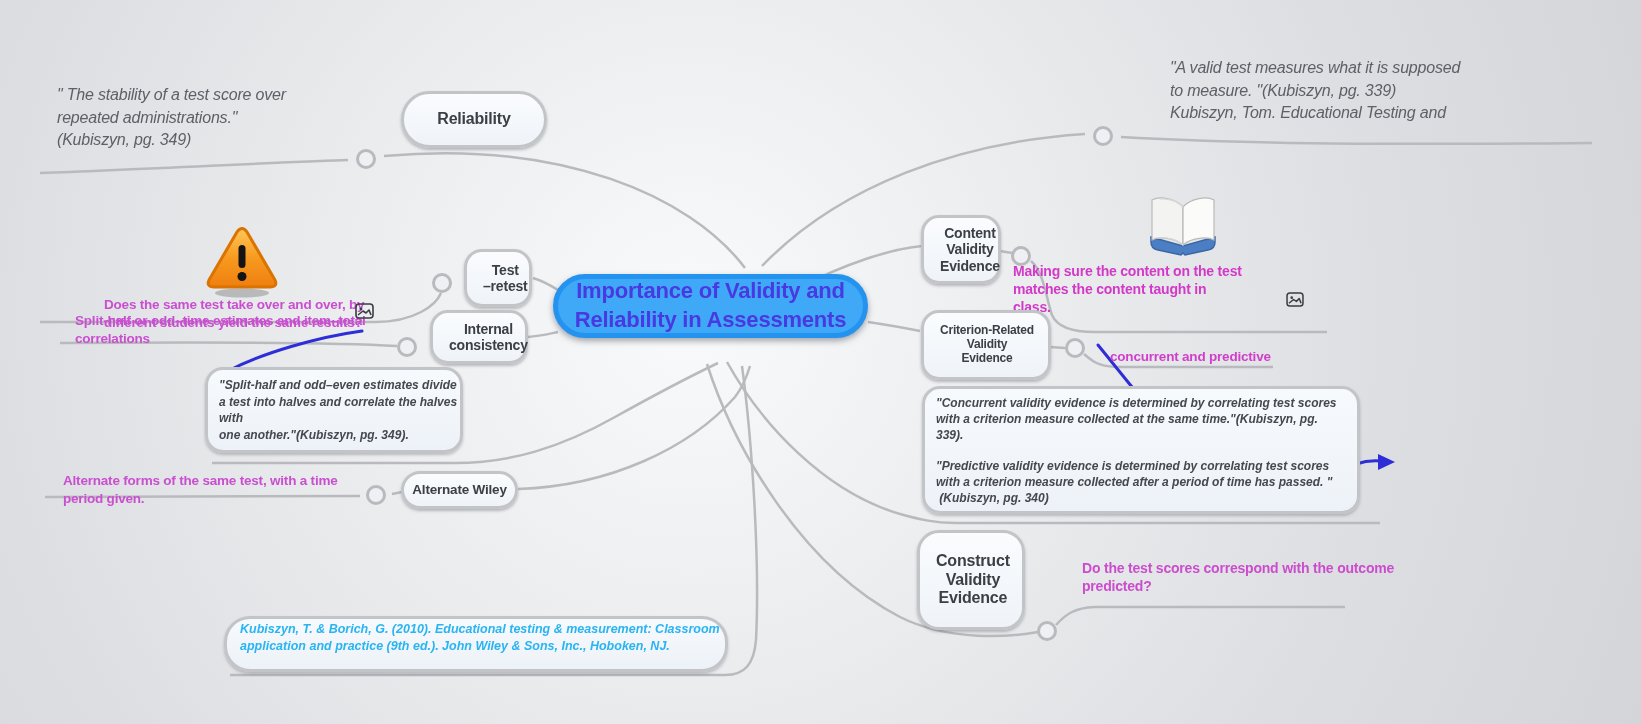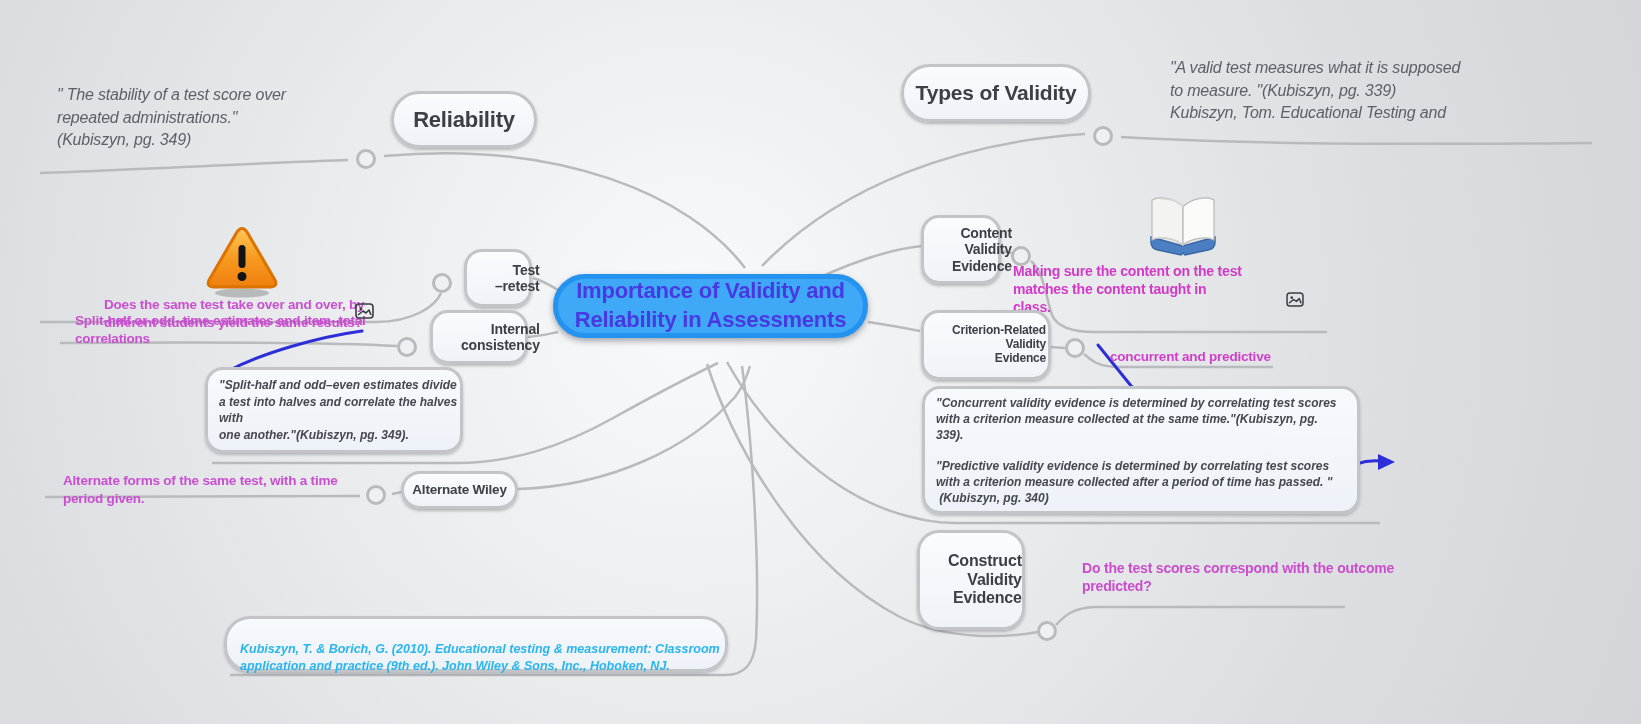--- a/index.html
+++ b/index.html
@@ -18,21 +18,21 @@
     background:linear-gradient(180deg,#fafcfe 0%,#eff3f8 100%);
     border:3.5px solid #c3c4c7;
     color:#3c4045;
     font-weight:bold;
     display:flex;align-items:center;
     box-shadow:0 2px 3px rgba(110,112,118,.45);
     letter-spacing:-0.2px;
     line-height:1.15;
   }
   .pill{border-radius:40px;justify-content:center;text-align:center;}
-  .card{border-radius:18px;padding-left:28px;text-align:right;}
+  .card{border-radius:18px;padding-left:16px;text-align:center;}
   .central{
     box-sizing:border-box;
     background:#3fa9f8;
     border:5px solid #2492ef;
     border-radius:36px;
     color:#4839e2;
     font-weight:bold;font-size:22px;letter-spacing:-0.2px;
     display:flex;align-items:center;justify-content:center;text-align:center;
     line-height:1.3;
     box-shadow:0 3px 6px rgba(90,95,105,.55);
@@ -94,27 +94,24 @@
       <path d="M 1098 345 L 1132 387"></path>
       <path d="M 1356 464 C 1365 461 1372 460 1381 461"></path>
     </g>
     <polygon points="1378,454 1395,462 1378,470" fill="#2e2ed8"></polygon>
   </svg>
 
   <div class="abs quote pre" style="left:57px;top:84px;">" The stability of a test score over
 repeated administrations."
 (Kubiszyn, pg. 349)</div>
 
-  <div class="abs node pill" style="left:391px;top:91px;width:146px;height:57px;font-size:22px;text-align:center;">
+  <div class="abs node pill" style="left:401px;top:91px;width:146px;height:57px;font-size:16px;text-align:center;">
     <span>Reliability</span>
   </div>
 
-  <div class="abs node pill" style="left:901px;top:64px;width:190px;height:58px;font-size:21px;">
-    <span>Types of Validity</span>
-  </div>
 
   <div class="abs quote pre" style="left:1170px;top:57px;">"A valid test measures what it is supposed
 to measure. "(Kubiszyn, pg. 339)
 Kubiszyn, Tom. Educational Testing and</div>
 
   <div class="abs central pre" style="left:553px;top:274px;width:315px;height:64px;">Importance of Validity and
 Reliability in Assessments</div>
 
   <div class="abs node card pre" style="left:464px;top:249px;width:68px;height:58px;font-size:14px;">Test
 –retest</div>
@@ -157,21 +154,21 @@
 with
 one another."(Kubiszyn, pg. 349).</div>
 
   <div class="abs note pre" style="left:63px;top:472px;">Alternate forms of the same test, with a time
 period given.</div>
 
   <div class="abs node pill" style="left:401px;top:471px;width:117px;height:38px;font-size:13.5px;">
     <span>Alternate Wiley</span>
   </div>
 
-  <div class="abs qbox pre" style="left:224px;top:616px;width:504px;height:56px;border-radius:26px;font-size:12.5px;line-height:17px;color:#29b4f2;padding:22px 13px;">Kubiszyn, T. &amp; Borich, G. (2010). Educational testing &amp; measurement: Classroom
+  <div class="abs qbox pre" style="left:224px;top:616px;width:504px;height:56px;border-radius:26px;font-size:12.5px;line-height:17px;color:#29b4f2;padding:2px 13px;">Kubiszyn, T. &amp; Borich, G. (2010). Educational testing &amp; measurement: Classroom
 application and practice (9th ed.). John Wiley &amp; Sons, Inc., Hoboken, NJ.</div>
 
   <div class="abs node card pre" style="left:921px;top:215px;width:80px;height:69px;font-size:14px;">Content
 Validity
 Evidence</div>
 
   <div class="abs" style="left:1146px;top:194px;">
     <svg width="74" height="64" viewBox="0 0 74 64">
       <path d="M5 48 Q5 55 12 56 L35 61 L37 59 L39 61 L62 56 Q69 55 69 48 L69 43 L37 52 L5 43 Z" fill="#4b7ec2" stroke="#3a67a5" stroke-width="1.5"></path>
       <path d="M37 13 C29 4 13 2 6 6 L6 46 C13 42 29 44 37 51 Z" fill="#f3f3f2" stroke="#b9b9b9" stroke-width="1.2"></path>

